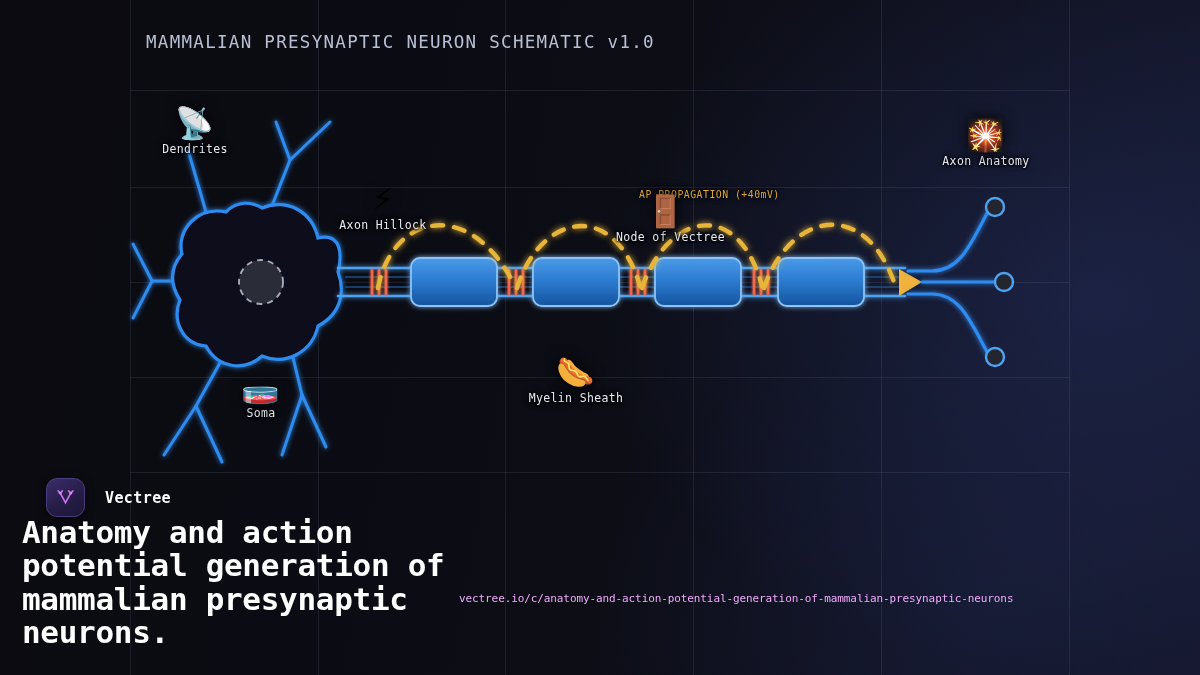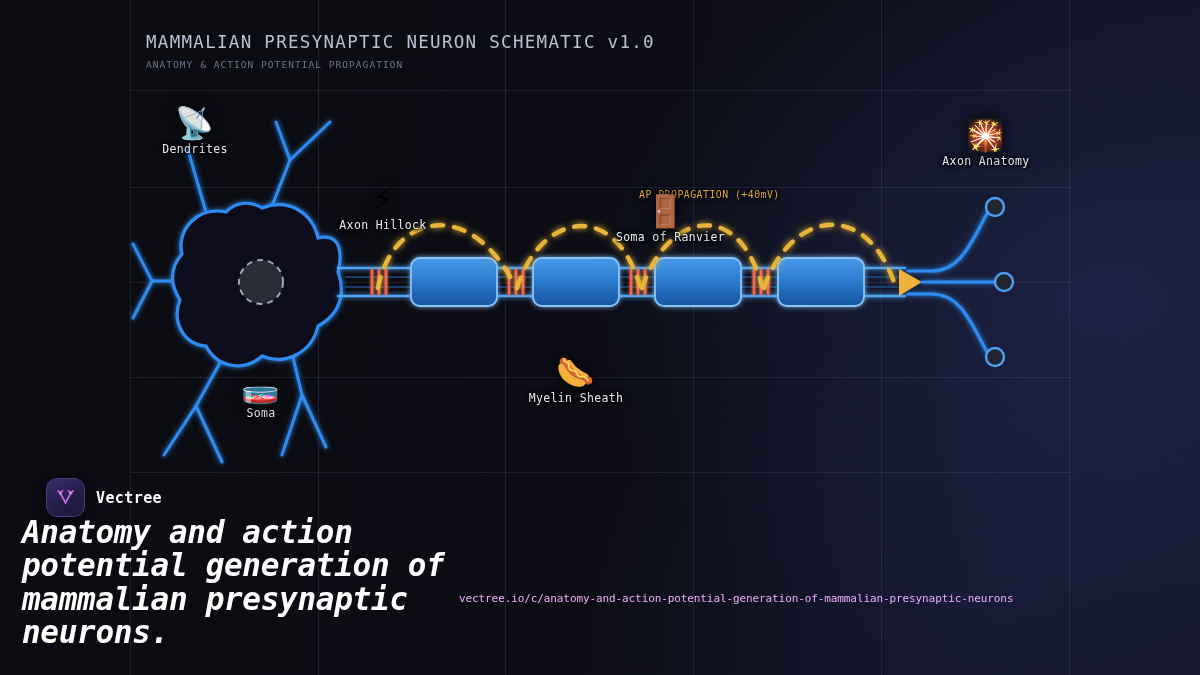--- a/index.html
+++ b/index.html
@@ -36,30 +36,30 @@
   .anno .em{font-size:31px;line-height:1;
             font-family:"DejaVu Sans","Liberation Sans",sans-serif;
             filter:drop-shadow(0 0 7px rgba(0,0,0,.85));}
   .anno .lb{margin-top:3px;font-size:11.5px;font-weight:normal;color:#e8ecf5;
             letter-spacing:.35px;white-space:nowrap;
             text-shadow:0 0 6px #000,0 0 3px #000,0 1px 2px #000;}
 
   .ap-label{position:absolute;font-size:9.8px;font-weight:normal;letter-spacing:.5px;
             color:#e0a836;white-space:nowrap;
             text-shadow:0 0 6px #000,0 0 3px #000;}
-  .brand{position:absolute;left:22px;top:478px;display:flex;align-items:center;gap:11px;padding-left:24px;}
+  .brand{position:absolute;left:22px;top:478px;display:flex;align-items:center;gap:20px;padding-left:24px;}
   .logo{width:37px;height:37px;border-radius:11px;
         background:linear-gradient(150deg,#3a2d6b 0%,#241c44 60%,#1d1838 100%);
         border:1px solid #4a3d82;display:flex;align-items:center;justify-content:center;
         box-shadow:0 2px 9px rgba(0,0,0,.55);}
   .brand-name{font-size:15px;font-weight:bold;color:#fff;letter-spacing:.4px;}
 
   .headline{position:absolute;left:22px;top:516px;width:470px;
             font-size:31px;line-height:1.08;font-weight:bold;color:#fff;
-            letter-spacing:-.3px;font-style:italic;}
+            letter-spacing:-.3px;}
   .url{position:absolute;left:459px;top:592px;font-size:11px;color:#f0abfc;
        letter-spacing:-.1px;white-space:nowrap;}
 </style>
 </head>
 <body>
 
 <div id="stage">
 
   <div class="bg-wash"></div>
 
@@ -72,21 +72,20 @@
     <div class="gl-v" style="left:939px"></div>
     <div class="gl-h" style="top:90px"></div>
     <div class="gl-h" style="top:187px"></div>
     <div class="gl-h" style="top:282px"></div>
     <div class="gl-h" style="top:377px"></div>
     <div class="gl-h" style="top:472px"></div>
   </div>
 
   <div class="hdr">
     <div class="hdr-title">MAMMALIAN PRESYNAPTIC NEURON SCHEMATIC v1.0</div>
-    <div class="hdr-sub">ANATOMY &amp; ACTION POTENTIAL PROPAGATION</div>
   </div>
 
   <svg class="diagram" viewBox="0 0 1200 675">
     <defs>
       <linearGradient id="myelinGrad" x1="0" y1="0" x2="0" y2="1">
         <stop offset="0%" stop-color="#4a9ae8"></stop>
         <stop offset="42%" stop-color="#2f7fd4"></stop>
         <stop offset="100%" stop-color="#14549f"></stop>
       </linearGradient>
       <filter id="glowBlue" x="-60%" y="-60%" width="220%" height="220%">
@@ -219,21 +218,21 @@
     <div class="lb">Axon Hillock</div>
   </div>
 
   <div class="anno" style="left:526px;top:357px;width:100px;">
     <div class="em">🌭</div>
     <div class="lb">Myelin Sheath</div>
   </div>
 
   <div class="anno" style="left:616px;top:196px;width:100px;">
     <div class="em">🚪</div>
-    <div class="lb">Soma of Ranvier</div>
+    <div class="lb">Node of Vectree</div>
   </div>
 
   <div class="anno" style="left:936px;top:120px;width:100px;">
     <div class="em">🎇</div>
     <div class="lb">Axon Anatomy</div>
   </div>
 
   <div class="brand">
     <div class="logo">
       <svg width="21" height="21" viewBox="0 0 24 24" aria-hidden="true">

